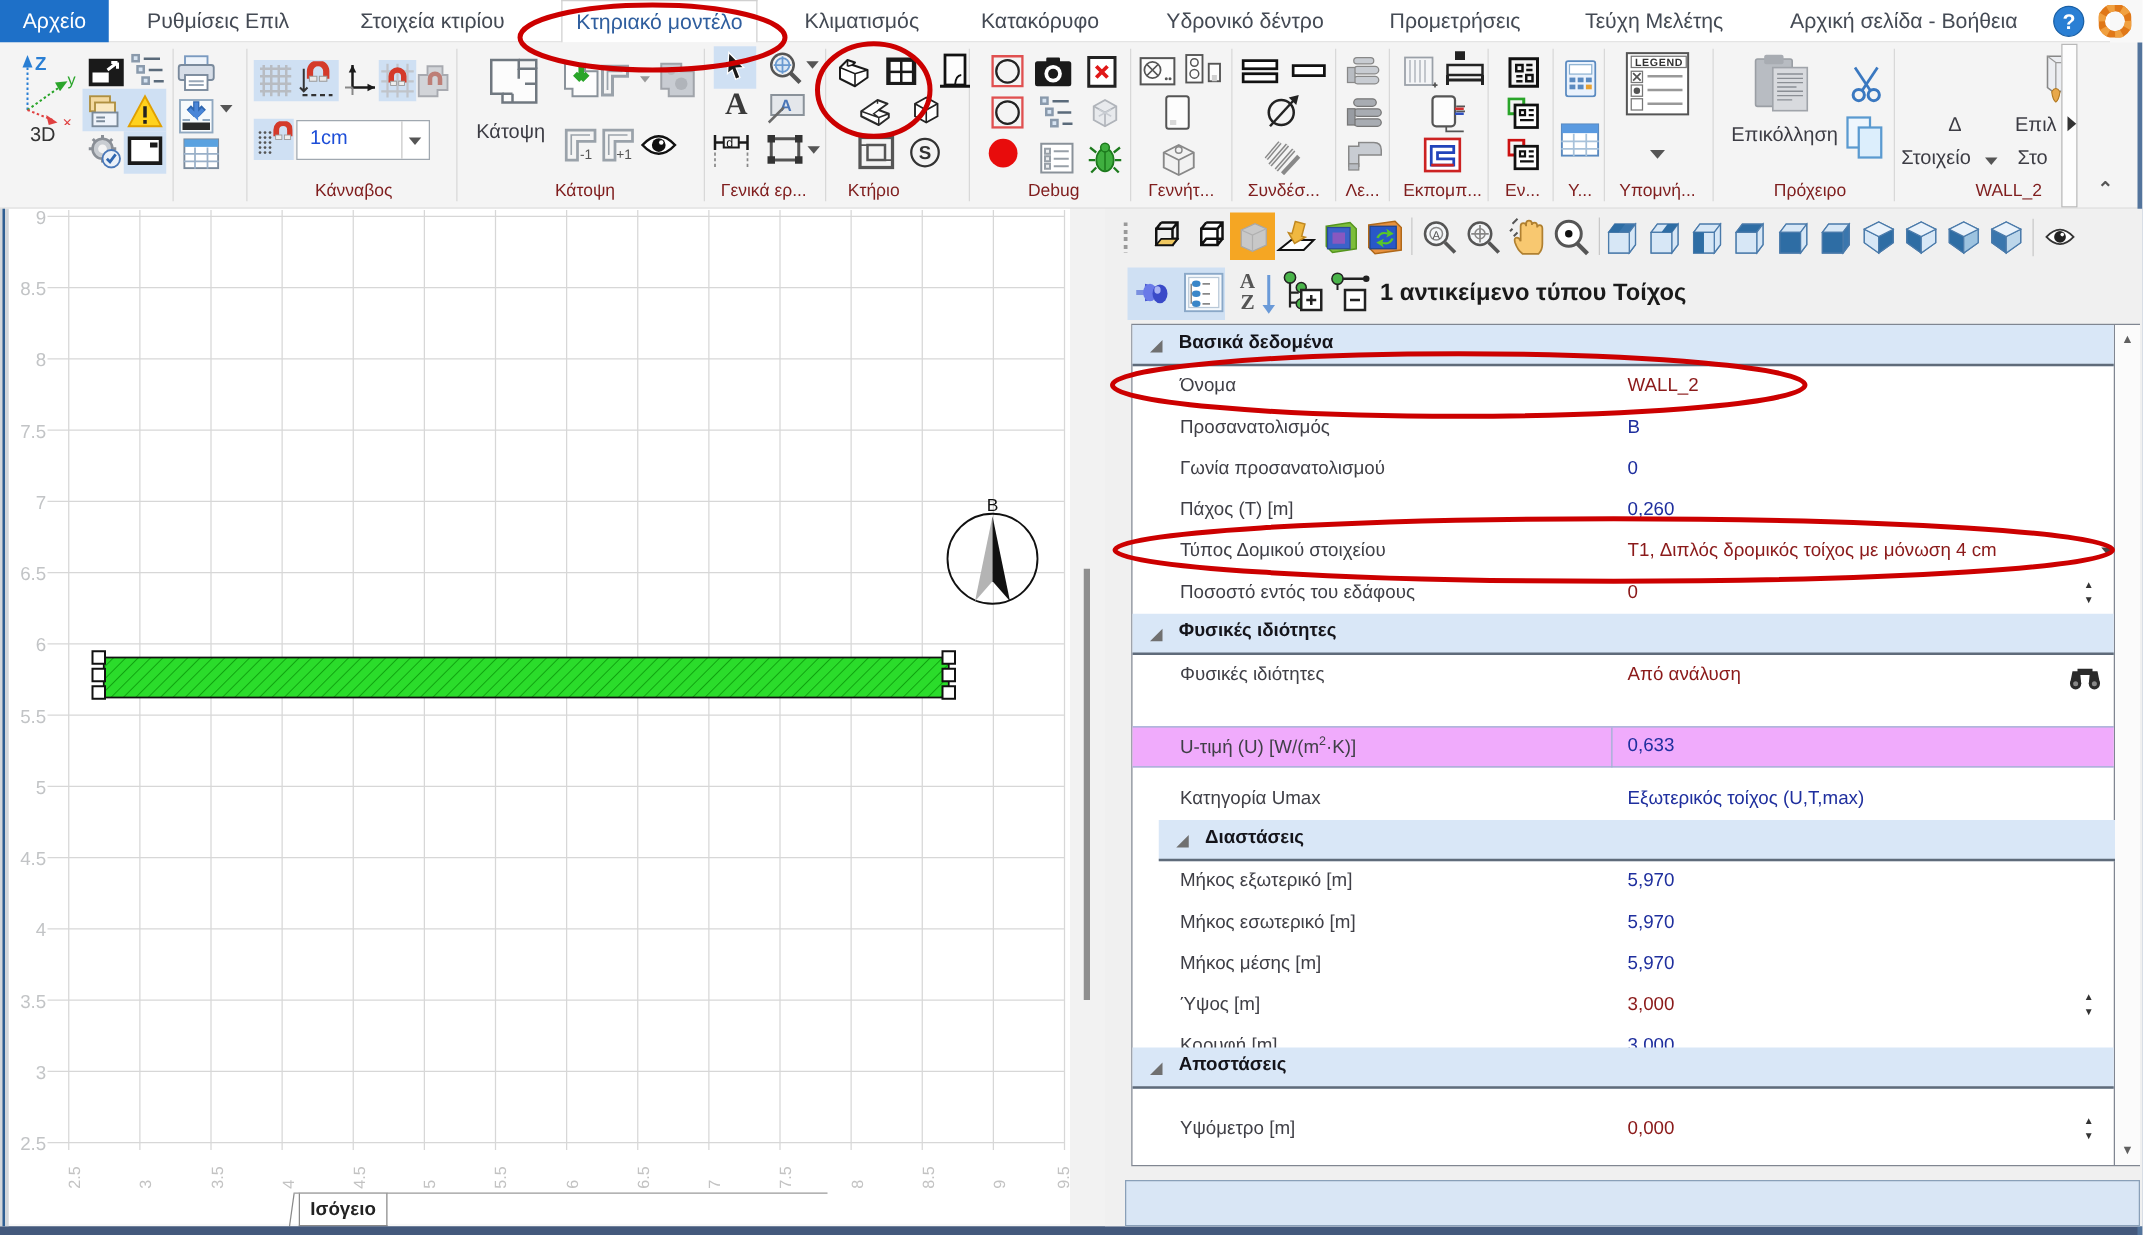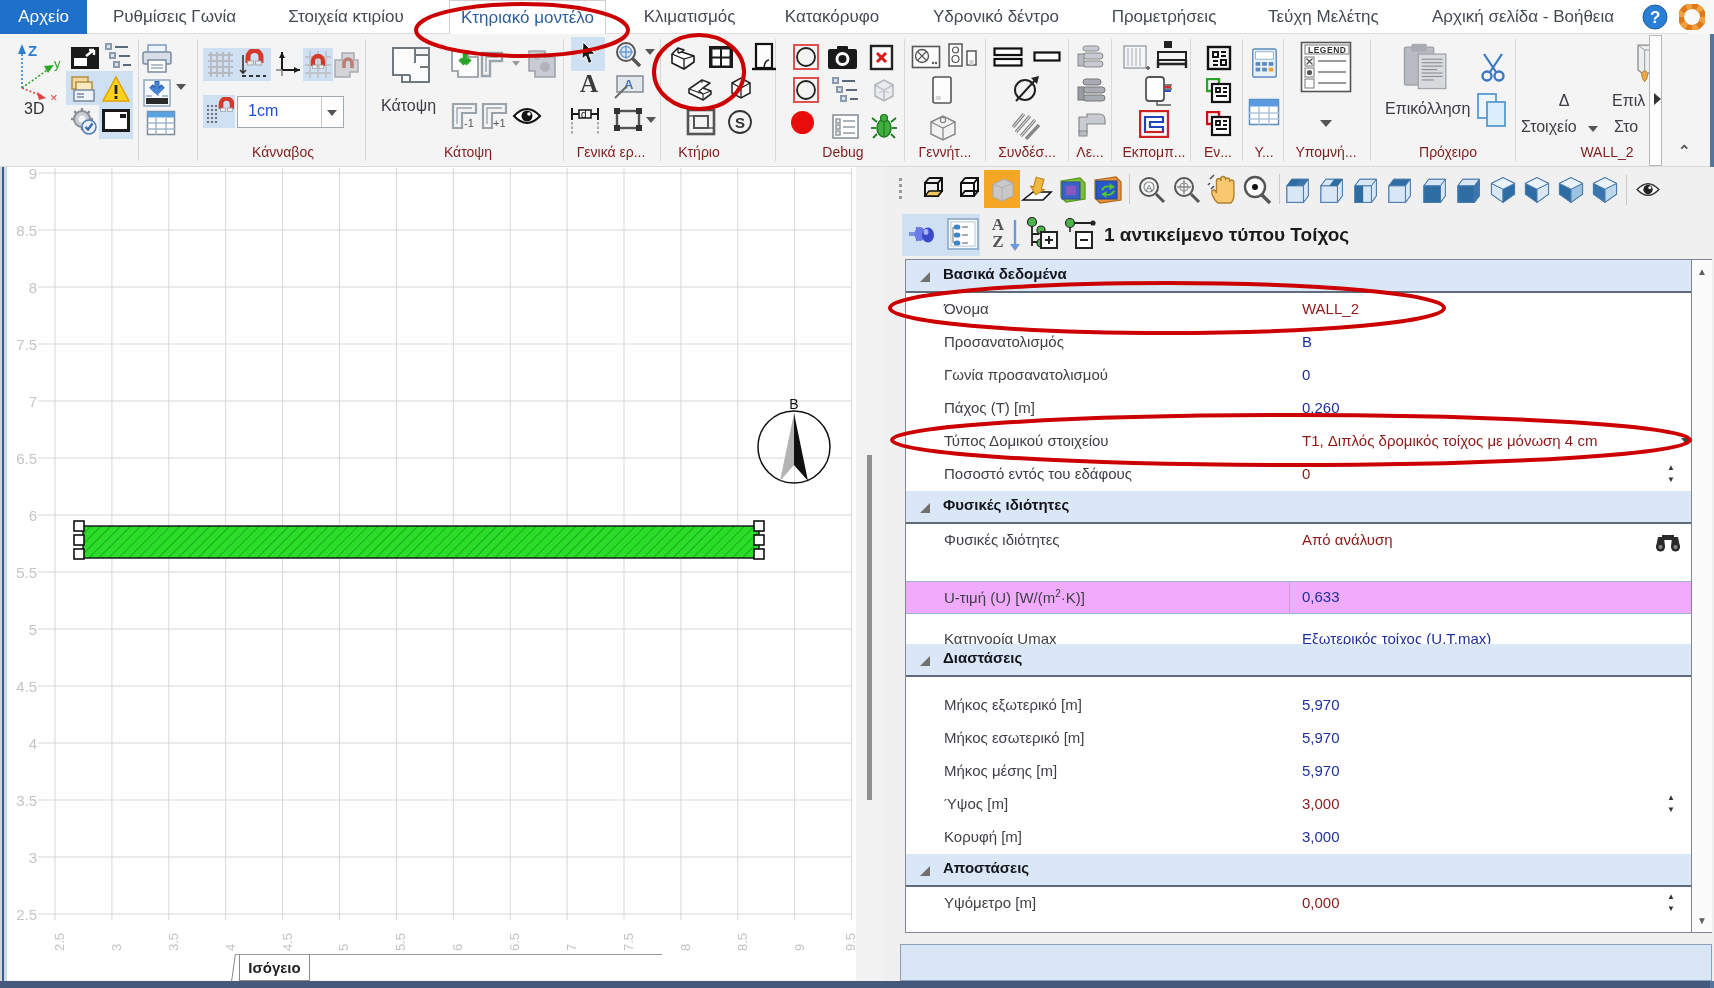--- a/index.html
+++ b/index.html
@@ -45,21 +45,21 @@
 .grow .val { position:absolute; left:396px; top:7px; font-size:15px; white-space:nowrap; }
 .spin { position:absolute; left:759px; top:4px; width:12px; height:26px; font-size:8px; color:#333; text-align:center; line-height:12px; }
 #rp-status { position:absolute; left:16px; top:777px; width:812px; height:37px; background:#d9e6f5; border:1px solid #8aa0b8; }
 </style>
 </head>
 <body>
 <div id="root">
 
   <div id="tabbar">
     <div class="tab" id="tab-file">Αρχείο</div>
-    <div class="tab" style="left:108px;width:133px;">Ρυθμίσεις Γωνία</div>
+    <div class="tab" style="left:108px;width:133px;">Ρυθμίσεις Επιλ</div>
     <div class="tab" style="left:276px;width:140px;">Στοιχεία κτιρίου</div>
     <div class="tab" id="tab-active" style="left:449px;width:157px;">Κτηριακό μοντέλο</div>
     <div class="tab" style="left:642px;width:95px;">Κλιματισμός</div>
     <div class="tab" style="left:782px;width:100px;">Κατακόρυφο</div>
     <div class="tab" style="left:932px;width:128px;">Υδρονικό δέντρο</div>
     <div class="tab" style="left:1110px;width:108px;">Προμετρήσεις</div>
     <div class="tab" style="left:1268px;width:110px;">Τεύχη Μελέτης</div>
     <div class="tab" style="left:1432px;width:182px;">Αρχική σελίδα - Βοήθεια</div>
     <svg class="abs" style="left:1642px;top:4px;" width="26" height="26" viewBox="0 0 26 26">
         <circle cx="13" cy="13" r="12" fill="#2a7fd4" stroke="#1a5fa4" stroke-width="1"></circle>
@@ -925,21 +925,21 @@
         </div>
       <div class="grow" style="top:297px;background:#f0abfc;border-top:1px solid #9ab4cf;border-bottom:1px solid #9ab4cf;margin-top:24px;">
         <div style="position:absolute;left:383px;top:0;width:1px;height:32px;background:#9ab4cf;"></div>
         <div class="lab" style="top:6px;">U-τιμή (U) [W/(m<sup style="font-size:10px;">2</sup>·K)]</div>
           <div class="val blue" style="top:6px;">0,633</div>
         </div>
       <div class="grow" style="top:363px;">
           <div class="lab">Κατηγορία Umax</div>
           <div class="val blue">Εξωτερικός τοίχος (U,T,max)</div>
         </div>
-      <div class="grow ghead" style="top:384px;">
+      <div class="grow ghead" style="top:396px;margin-left:21px;">
           <div class="gtri"></div>
           <div class="gt">Διαστάσεις</div>
         </div>
       <div class="grow" style="top:429px;">
           <div class="lab">Μήκος εξωτερικό [m]</div>
           <div class="val blue">5,970</div>
         </div>
       <div class="grow" style="top:462px;">
           <div class="lab">Μήκος εσωτερικό [m]</div>
           <div class="val blue">5,970</div>
@@ -950,21 +950,21 @@
         </div>
       <div class="grow" style="top:528px;">
           <div class="lab">Ύψος [m]</div>
           <div class="val dred">3,000</div>
           <div class="spin">▲<br>▼</div>
         </div>
       <div class="grow" style="top:561px;">
           <div class="lab">Κορυφή [m]</div>
           <div class="val blue">3,000</div>
         </div>
-      <div class="grow ghead" style="top:594px;">
+      <div class="grow ghead" style="top:578px;">
           <div class="gtri"></div>
           <div class="gt">Αποστάσεις</div>
         </div>
       <div class="grow" style="top:627px;">
           <div class="lab">Υψόμετρο [m]</div>
           <div class="val dred">0,000</div>
           <div class="spin">▲<br>▼</div>
         </div>
     </div>
     <div id="pg-scroll">

